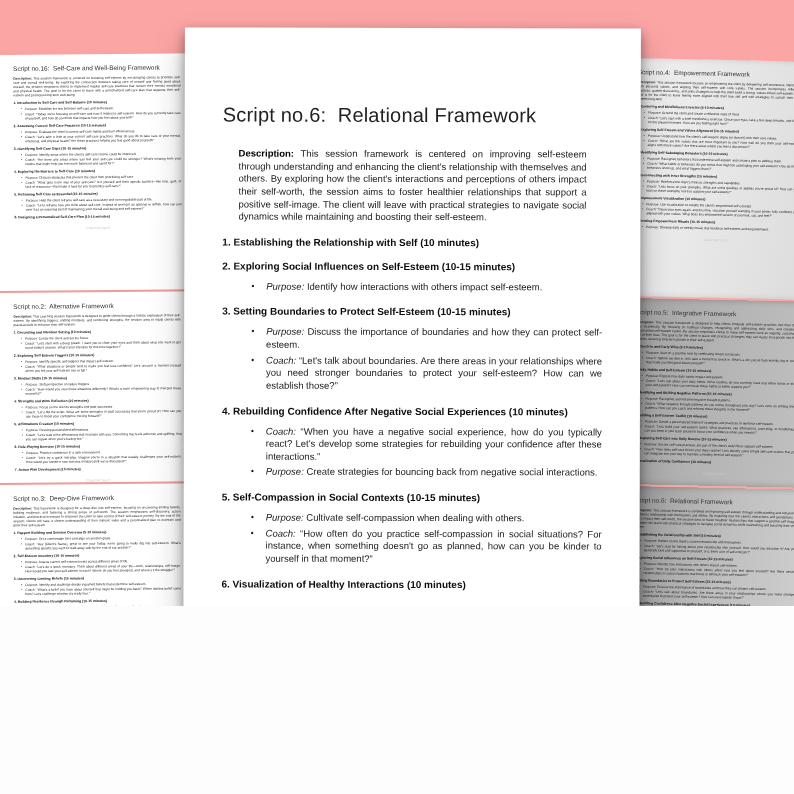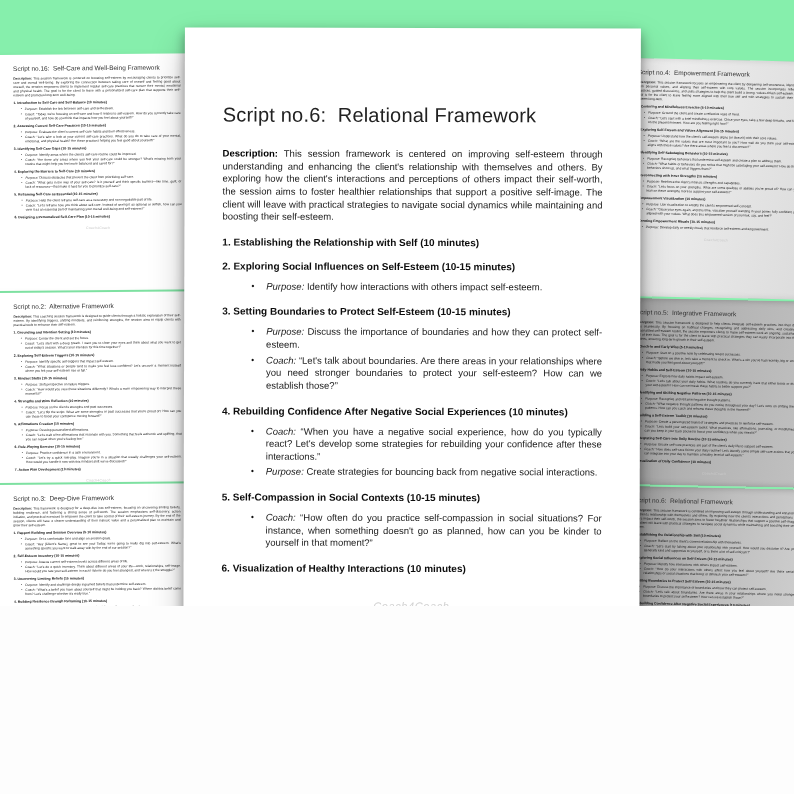--- a/index.html
+++ b/index.html
@@ -1,36 +1,36 @@
 <!DOCTYPE html>
 <html><head>
 <meta charset="utf-8">
 <style>
   html,body{margin:0;padding:0;background:#fdfdfd;}
   .stage{position:relative;width:794px;height:606px;overflow:hidden;
-         background:#86efac;font-family:"Liberation Sans",sans-serif;}
+         background:#fca5a5;font-family:"Liberation Sans",sans-serif;}
 
   
   .floor-shadow{position:absolute;z-index:0;pointer-events:none;}
   .floor-shadow.wide{left:40px;top:736px;width:730px;height:54px;filter:blur(14px);
       background:radial-gradient(ellipse at 50% 30%,rgba(80,80,80,.5) 0%,rgba(110,110,110,.25) 55%,rgba(140,140,140,0) 80%);}
   .floor-shadow.main{left:80px;top:728px;width:620px;height:50px;filter:blur(8px);
       background:radial-gradient(ellipse at 50% 25%,rgba(28,28,28,.85) 0%,rgba(70,70,70,.5) 50%,rgba(120,120,120,0) 78%);}
   .floor-shadow.right{left:640px;top:698px;width:170px;height:64px;filter:blur(10px);
       background:radial-gradient(ellipse at 40% 30%,rgba(60,60,60,.55) 0%,rgba(90,90,90,0) 70%);}
 
   
   .page{position:absolute;background:#fff;box-sizing:border-box;overflow:hidden;}
 
   
   .center{left:184px;top:28px;width:456px;height:714px;padding:76px 38px 0;z-index:3;
           transform:rotate(.15deg);
           box-shadow:0 5px 12px rgba(0,0,0,.40),0 18px 34px rgba(0,0,0,.25);}
   .c-title{font-size:20px;font-weight:400;color:#222;margin:0 0 21px;white-space:pre-wrap;letter-spacing:.2px;}
-  .c-desc{font-size:9.5px;line-height:1.33;text-align:justify;color:#1a1a1a;margin:0 0 6px;}
+  .c-desc{font-size:9.5px;line-height:1.33;text-align:justify;color:#1a1a1a;margin:0 16px 6px;}
   .c-desc b{color:#000;}
   .c-section h3{font-size:10px;margin:13px 0 9px;color:#0d0d0d;}
   .c-bullets{list-style:none;margin:0;padding:0 0 0 44px;}
   .c-bullets li{position:relative;font-size:9.5px;line-height:1.33;text-align:justify;
                 color:#1a1a1a;margin:0 0 3px;}
   .c-bullets li::before{content:"●";position:absolute;left:-15px;top:2px;font-size:5.5px;color:#111;}
   .c-bullets i{font-style:italic;}
   .wm{text-align:center;font-style:italic;letter-spacing:.6px;}
   .center-wm{color:#d2d2d2;font-size:11px;margin-top:26px;}
 
@@ -458,20 +458,21 @@
           <h3>4. Rebuilding Confidence After Negative Social Experiences (10 minutes)</h3>
           <ul class="c-bullets">
             <li><i>Coach:</i> <span>“When you have a negative social experience, how do you typically react? Let's develop some strategies for rebuilding your confidence after these interactions.”</span></li>
             <li><i>Purpose:</i> <span>Create strategies for bouncing back from negative social interactions.</span></li>
           </ul>
         </section>
 
         <section class="c-section">
           <h3>5. Self-Compassion in Social Contexts (10-15 minutes)</h3>
           <ul class="c-bullets">
+            <li><i>Purpose:</i> <span>Cultivate self-compassion when dealing with others.</span></li>
             <li><i>Coach:</i> <span>“How often do you practice self-compassion in social situations? For instance, when something doesn't go as planned, how can you be kinder to yourself in that moment?”</span></li>
           </ul>
         </section>
 
         <section class="c-section">
           <h3>6. Visualization of Healthy Interactions (10 minutes)</h3>
         </section>
       </div>
     <div class="wm center-wm">Coach4Coach</div>
   </article>

